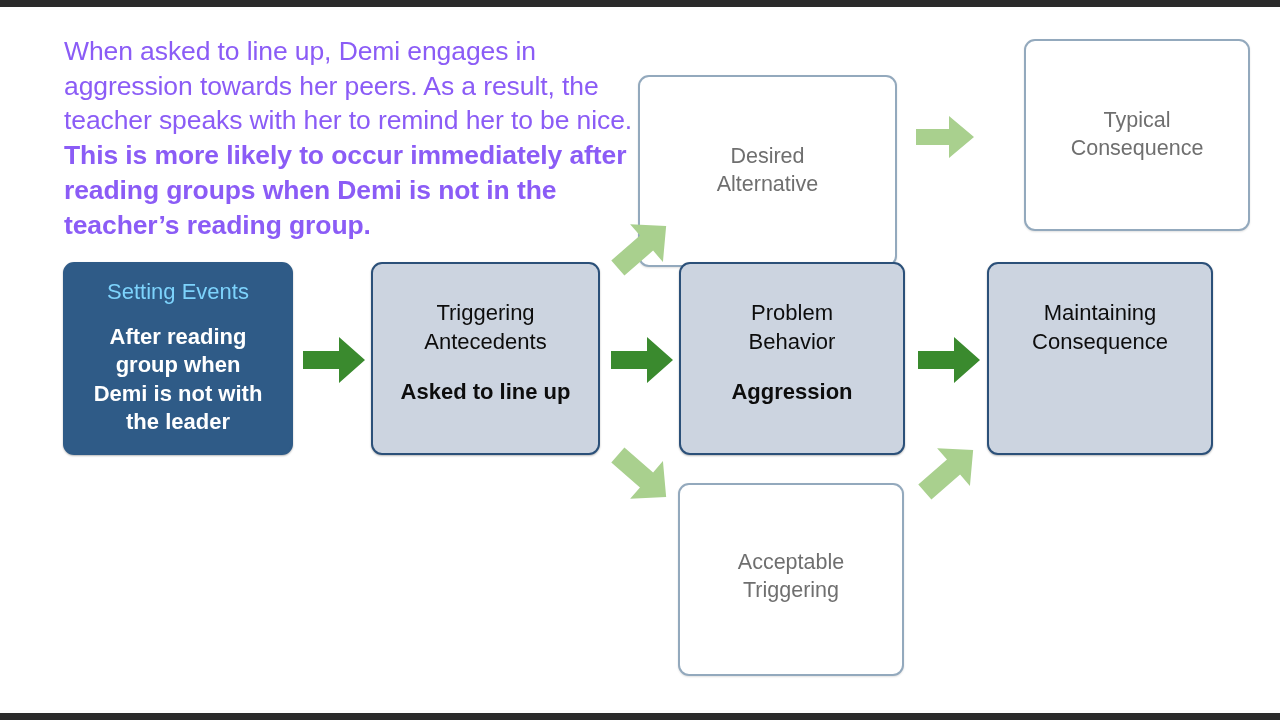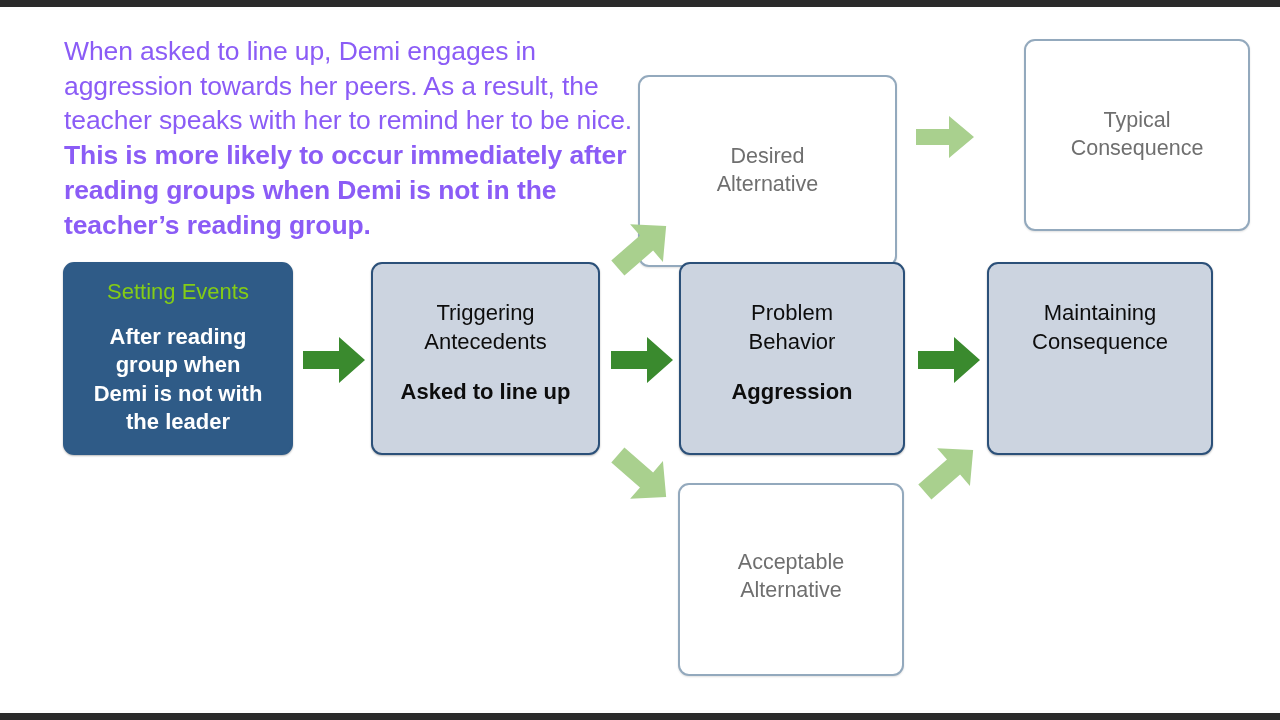--- a/index.html
+++ b/index.html
@@ -76,21 +76,21 @@
 
   
   .nodebox.setting {
     background: #2f5b87;
     border: 2.5px solid #2f5b87;
     box-shadow: 0 1px 2px rgba(0,0,0,0.28);
     color: #ffffff;
     justify-content: flex-start;
     padding-top: 14px;
   }
-  .nodebox.setting .title { color: #84cc16; }
+  .nodebox.setting .title { color: #7dd3fc; }
   .nodebox.setting .value { margin-top: 16px; color: #ffffff; }
 
   
   .nodebox.ghost {
     background: #ffffff;
     border: 2.5px solid #93a9bd;
     color: #6f6f6f;
     box-shadow: 0 1px 2px rgba(0,0,0,0.12);
     justify-content: center;
   }
@@ -143,21 +143,21 @@
     <div class="value">Aggression</div>
   </div>
 
   <div class="nodebox core" style="left:987px; top:262px; width:226px; height:193px;">
     <div class="title" style="white-space:pre-line;">Maintaining
 Consequence</div>
   </div>
 
   <div class="nodebox ghost top-align" style="left:678px; top:483px; width:226px; height:193px;">
     <div class="title" style="white-space:pre-line;">Acceptable
-Alternative</div>
+Triggering</div>
   </div>
 
   <div class="arrow" style="left:303px; top:337px;">
     <svg width="62" height="46" viewBox="0 0 62 46">
       <polygon points="0,14 36,14 36,0 62,23 36,46 36,32 0,32" fill="#3a8a2e"></polygon>
     </svg>
   </div>
 
   <div class="arrow" style="left:611px; top:337px;">
     <svg width="62" height="46" viewBox="0 0 62 46">

